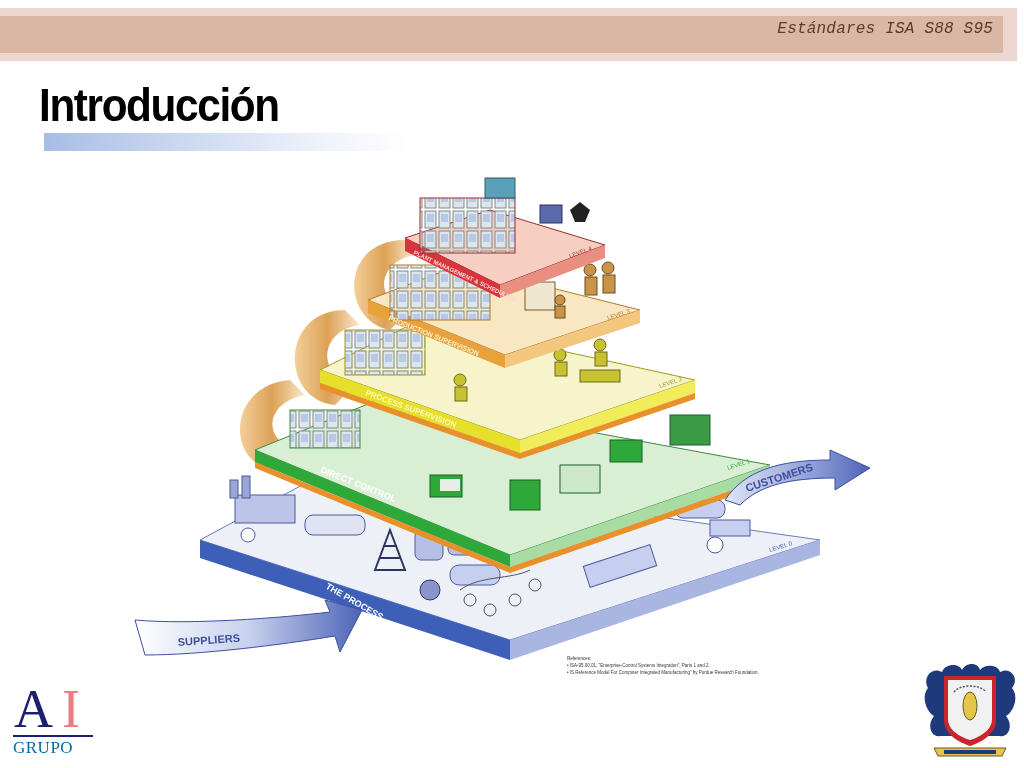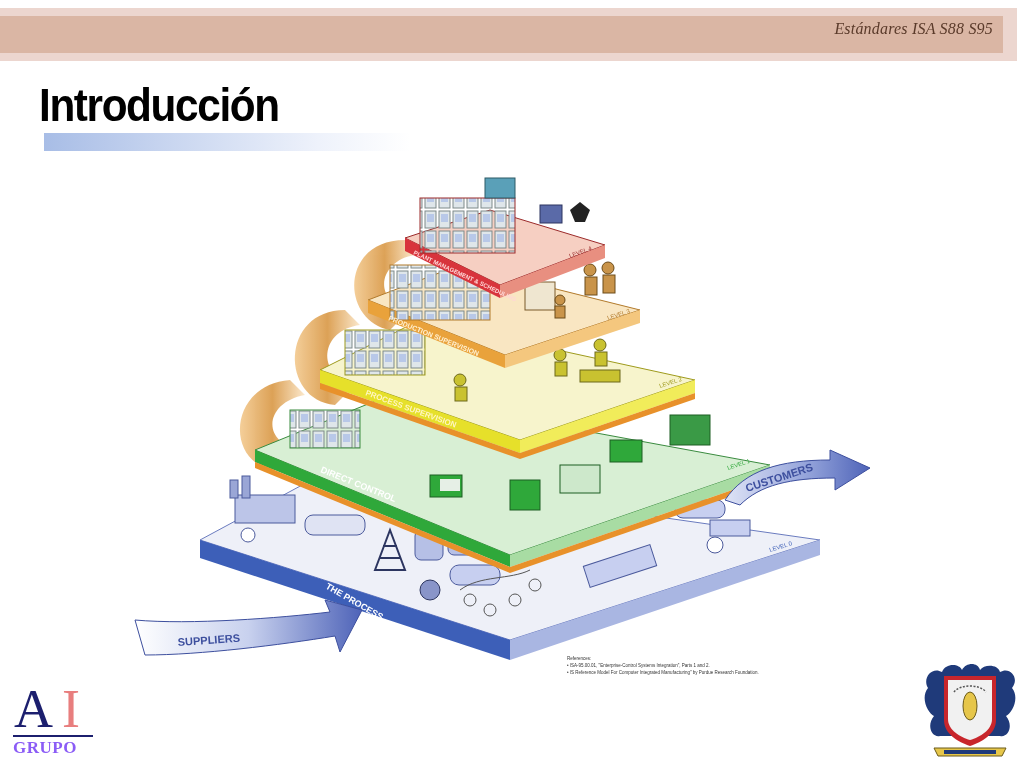--- a/index.html
+++ b/index.html
@@ -1,31 +1,31 @@
 <!DOCTYPE html>
 <html><head>
 <meta charset="utf-8">
 <style>
   html, body { margin: 0; padding: 0; background: #ffffff; }
   body { width: 1024px; height: 768px; position: relative; overflow: hidden; font-family: "Liberation Sans", sans-serif; }
 
   .header-band-outer { position: absolute; left: 0; top: 8px; width: 1017px; height: 53px; background: #ecd6cf; }
   .header-band-inner { position: absolute; left: 0; top: 16px; width: 1003px; height: 37px; background: #dab6a4; }
-  .header-title { position: absolute; right: 31px; top: 20px; font-family: Liberation Serif, serif; font-style: italic; font-size: 16px; color: #5a3a2a; letter-spacing: 0.2px; }
+  .header-title { position: absolute; right: 31px; top: 20px; font-family: Liberation Mono, monospace; font-style: italic; font-size: 16px; color: #5a3a2a; letter-spacing: 0.2px; }
 
   .slide-title { position: absolute; left: 39px; top: 78px; font-family: "Liberation Sans", sans-serif; font-weight: bold; font-size: 46px; color: #000; letter-spacing: -1.5px; transform: scaleX(0.92); transform-origin: left top; }
   .title-underline { position: absolute; left: 44px; top: 133px; width: 366px; height: 18px; background: linear-gradient(to right, #a8bde6 0%, #c9d6f0 35%, #eef2fb 75%, #ffffff 100%); }
 
   .diagram { position: absolute; left: 130px; top: 170px; width: 790px; height: 510px; }
 
   .logo-ai { position: absolute; left: 10px; top: 688px; width: 90px; height: 72px; }
   .logo-a { position: absolute; left: 4px; top: -6px; font-family: "Liberation Serif", serif; font-size: 54px; color: #1c1f6e; line-height: 1; }
   .logo-i { position: absolute; left: 52px; top: -6px; font-family: "Liberation Serif", serif; font-size: 54px; color: #e87e7e; line-height: 1; }
   .logo-rule { position: absolute; left: 3px; top: 47px; width: 80px; height: 2px; background: #1c1f6e; }
-  .logo-grupo { position: absolute; left: 3px; top: 50px; font-family: "Liberation Serif", serif; font-weight: bold; font-size: 17px; color: #8b5cf6; letter-spacing: 0.5px; }
+  .logo-grupo { position: absolute; left: 3px; top: 50px; font-family: "Liberation Serif", serif; font-weight: normal; font-size: 17px; color: #0369a1; letter-spacing: 0.5px; }
 
   .crest { position: absolute; left: 920px; top: 658px; width: 100px; height: 104px; }
 </style>
 </head>
 <body>
 
 <div class="header-band-outer"></div>
 <div class="header-band-inner"></div>
 <div class="header-title">Estándares ISA S88 S95</div>
 

